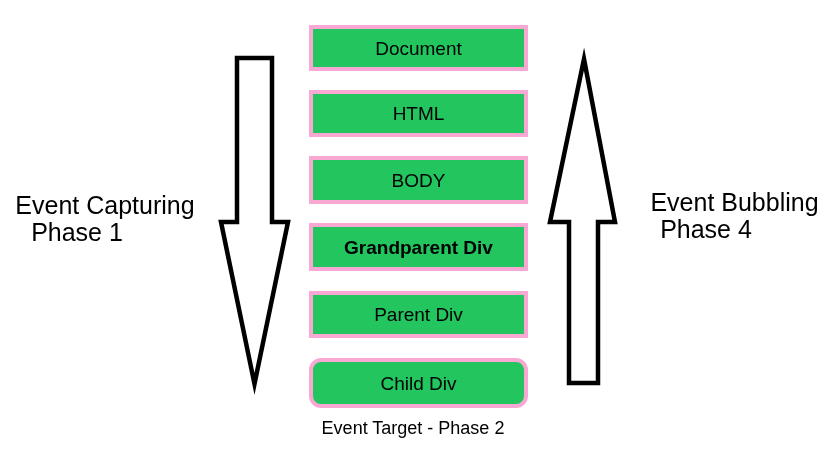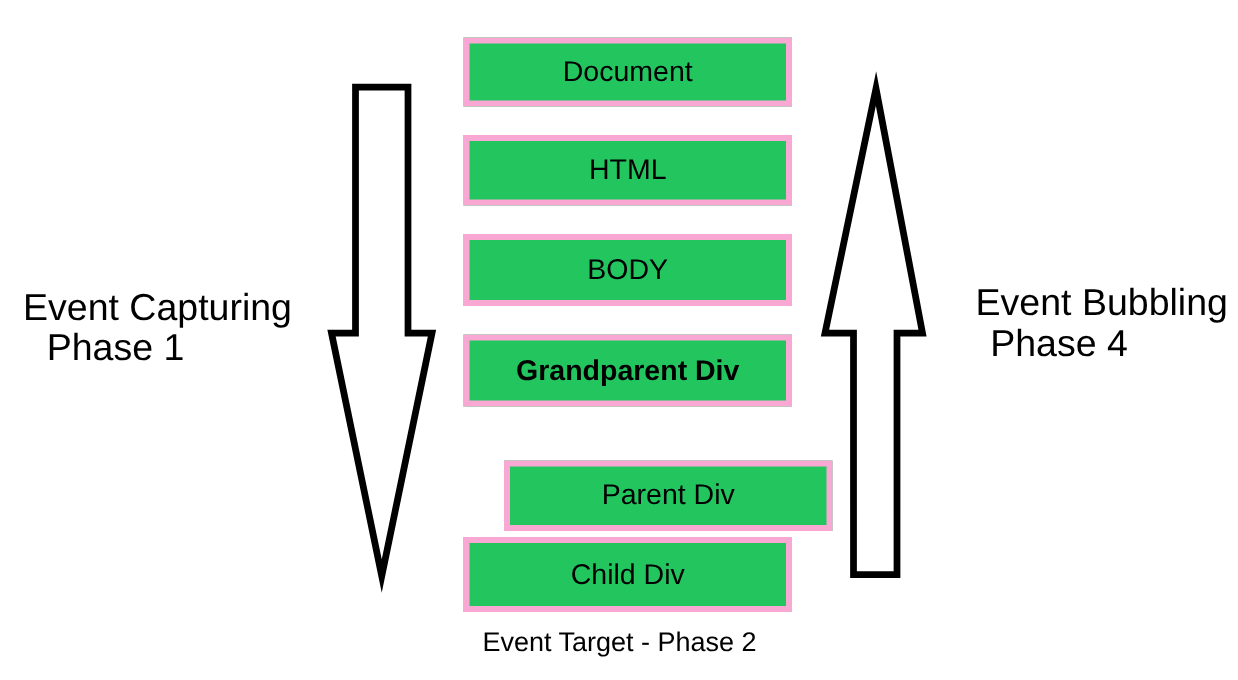--- a/index.html
+++ b/index.html
@@ -34,22 +34,22 @@
     align-items: center;
     justify-content: center;
     font-size: 19px;
     line-height: 1;
     white-space: nowrap;
   }
   .box-0 { top: 25px;  height: 46px; }
   .box-1 { top: 90px;  height: 47px; }
   .box-2 { top: 156px; height: 48px; }
   .box-3 { top: 223px; height: 48px; font-weight: bold; }
-  .box-4 { top: 307px; height: 47px; margin-left: 27px; }
-  .box-5 { top: 358px; height: 50px; }
+  .box-4 { top: 291px; height: 47px; }
+  .box-5 { top: 358px; height: 50px; border-radius: 12px; }
 
   .side-label {
     position: absolute;
     font-size: 25px;
     line-height: 27px;
     text-align: center;
     white-space: nowrap;
   }
   .label-capturing { left: 0px; top: 192px; width: 210px; }
   .label-capturing .line2 { width: 154px; }

